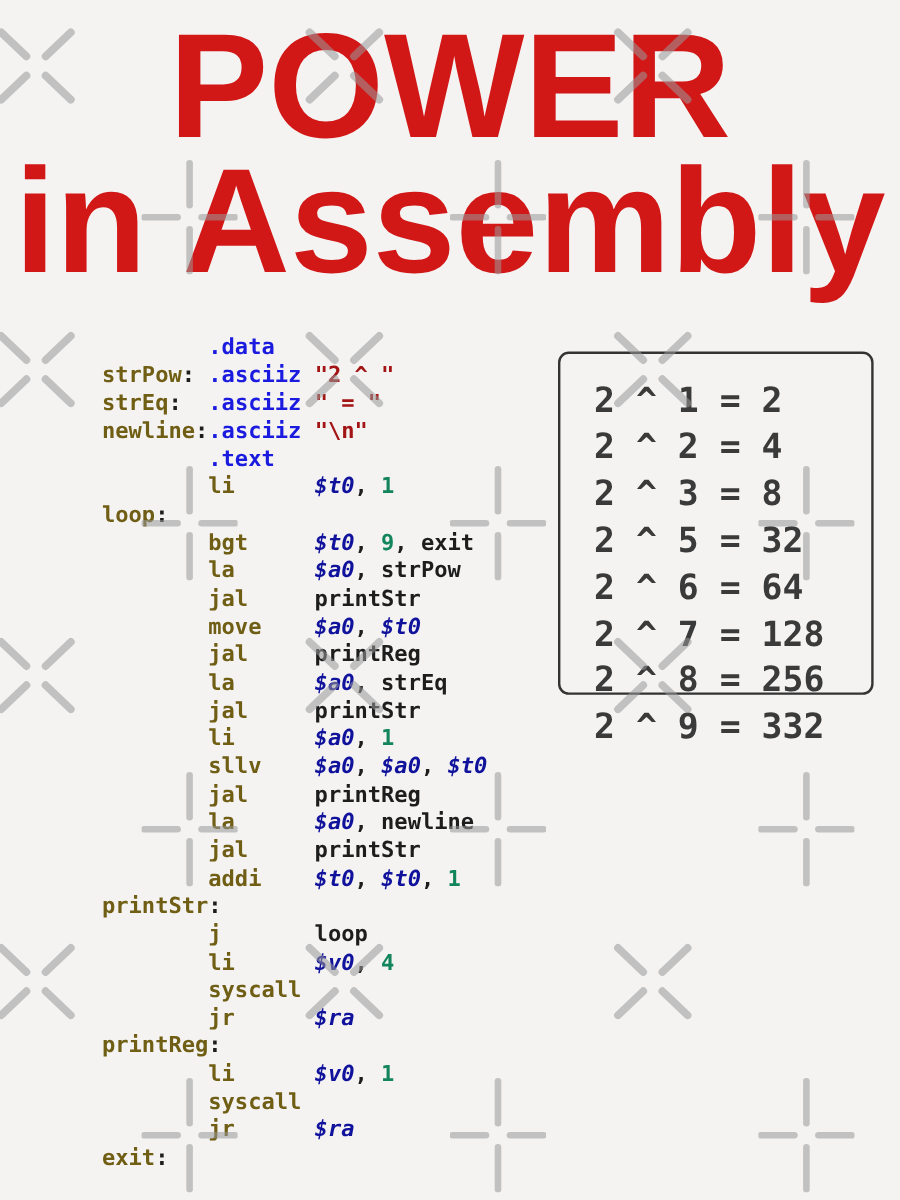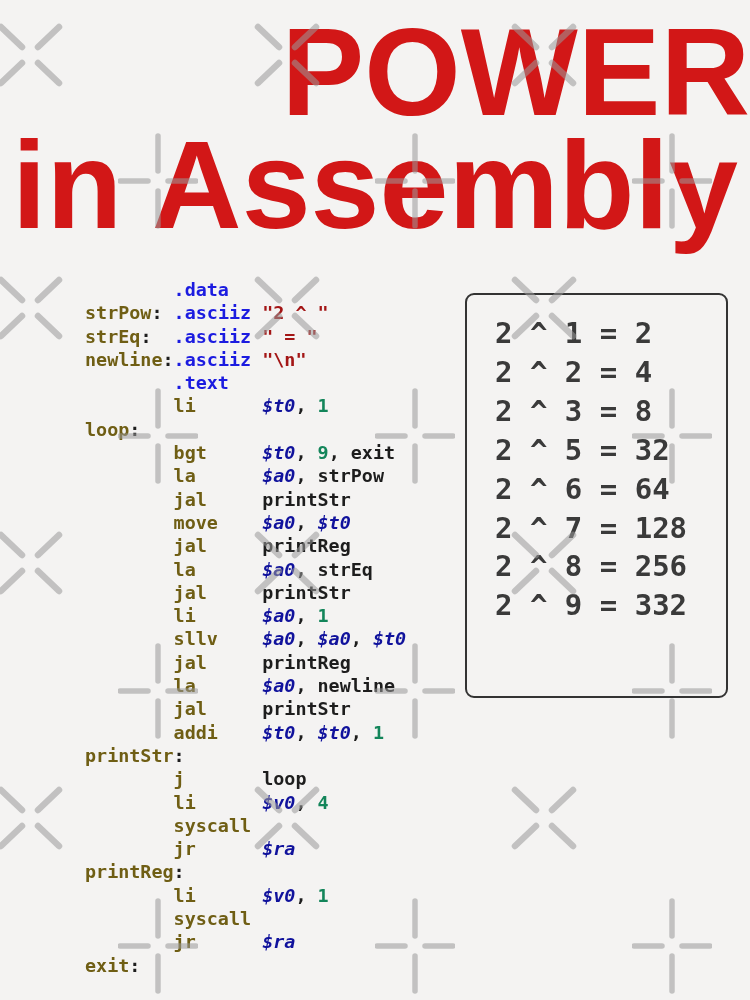--- a/index.html
+++ b/index.html
@@ -8,36 +8,36 @@
     background:var(--bg,#f4f3f2);
     overflow:hidden;position:relative;
   }
   #poster{position:absolute;inset:0;}
   .title-line{
     position:absolute;left:0;width:750px;text-align:center;
     font-family:"Liberation Sans",sans-serif;
     font-weight:bold;color:var(--title,#d21717);
     font-size:124px;line-height:112px;white-space:nowrap;
   }
-  #title-line-1{top:16px;text-align:right;}
+  #title-line-1{top:16px;}
   #title-line-2{top:129px;}
   #code-block{
     position:absolute;left:85px;top:278px;
     font-family:"DejaVu Sans Mono",monospace;
     font-weight:700;font-size:18.4px;line-height:23.3px;
     color:var(--id,#1d1d1d);
   }
   .code-line{white-space:pre;height:23.3px;}
   .tok-kw{color:var(--kw,#1b1be0);margin-top:48px;}
   .tok-ins,.tok-lbl{color:var(--lbl,#6f5e14);}
   .tok-reg{color:var(--reg,#10129c);font-style:italic;}
   .tok-num{color:var(--num,#13855a);}
   .tok-str{color:var(--str,#a31515);}
   #output-box{
-    position:absolute;left:465px;top:293px;width:263px;height:405px;
+    position:absolute;left:465px;top:293px;width:263px;height:286px;
     border:2.5px solid var(--border,#333333);
     border-radius:9px;box-sizing:border-box;
   }
   #output-lines{
     position:absolute;left:28px;top:19px;
     font-family:"DejaVu Sans Mono",monospace;
     font-weight:700;font-size:29px;line-height:38.9px;
     color:var(--out,#3a3a3a);white-space:pre;
   }
   #watermark-layer{position:absolute;inset:0;z-index:10;pointer-events:none;}

